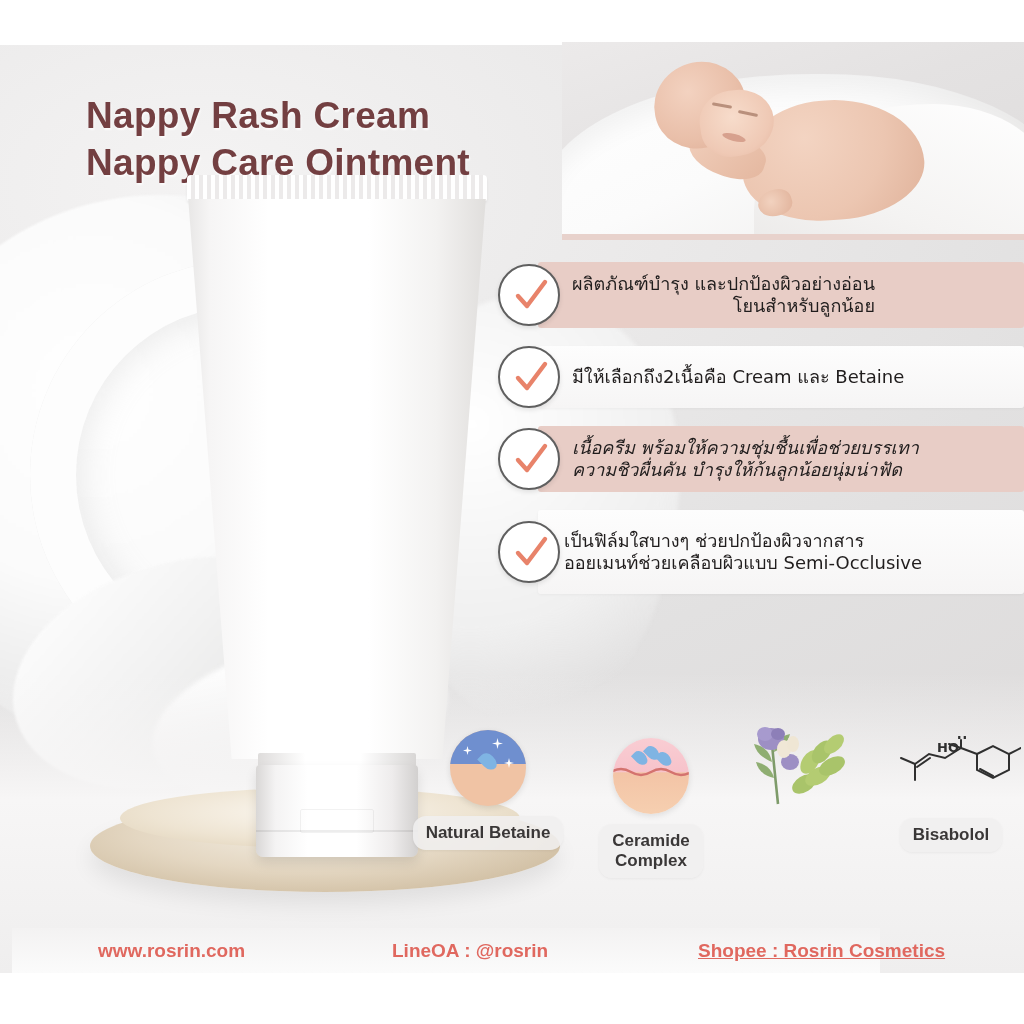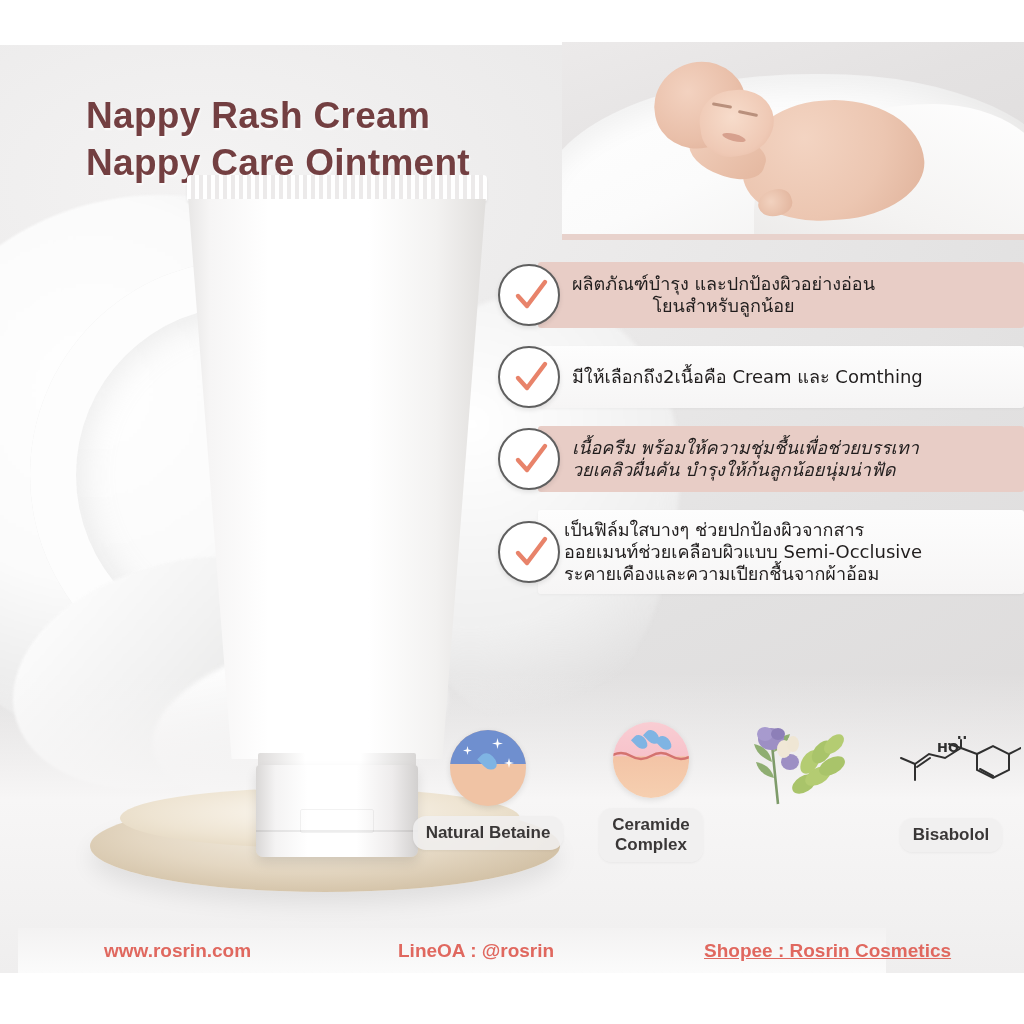--- a/index.html
+++ b/index.html
@@ -357,21 +357,21 @@
 
   
   .ic-botanical { width: 120px; height: 86px; }
 
   
   .ic-chem { width: 140px; height: 72px; }
 
   
   .footer {
     position: absolute;
-    left: 18px; top: 928px;
+    left: 12px; top: 928px;
     width: 868px; height: 45px;
     display: flex;
     align-items: center;
     background: linear-gradient(180deg, #f3f2f2 0%, #fbfbfb 100%);
     text-align: center;
   }
   .footer span {
     position: absolute;
     font-size: 19px;
     font-weight: bold;
@@ -428,79 +428,78 @@
 
     <div class="feature pink n1">
       <div class="feature-band"></div>
       <div class="check-circle">
         <svg width="38" height="38" viewBox="0 0 38 38">
           <path d="M6 19 L15 29 L33 5" fill="none" stroke="#e8836a" stroke-width="4.4" stroke-linecap="round" stroke-linejoin="round"></path>
         </svg>
       </div>
       <div class="feature-text">
         <div>ผลิตภัณฑ์บำรุง และปกป้องผิวอย่างอ่อน</div>
-        <div style="text-align:center">โยนสำหรับลูกน้อย</div>
+        <div style="text-align:right">โยนสำหรับลูกน้อย</div>
       </div>
     </div>
 
     <div class="feature plain n2">
       <div class="feature-band"></div>
       <div class="check-circle">
         <svg width="38" height="38" viewBox="0 0 38 38">
           <path d="M6 19 L15 29 L33 5" fill="none" stroke="#e8836a" stroke-width="4.4" stroke-linecap="round" stroke-linejoin="round"></path>
         </svg>
       </div>
       <div class="feature-text">
-        <div>มีให้เลือกถึง2เนื้อคือ Cream และ Comthing</div>
+        <div>มีให้เลือกถึง2เนื้อคือ Cream และ Betaine</div>
       </div>
     </div>
 
     <div class="feature pink n3">
       <div class="feature-band"></div>
       <div class="check-circle">
         <svg width="38" height="38" viewBox="0 0 38 38">
           <path d="M6 19 L15 29 L33 5" fill="none" stroke="#e8836a" stroke-width="4.4" stroke-linecap="round" stroke-linejoin="round"></path>
         </svg>
       </div>
       <div class="feature-text">
         <div>เนื้อครีม พร้อมให้ความชุ่มชื้นเพื่อช่วยบรรเทา</div>
-        <div>วยเคลิวผื่นคัน บำรุงให้ก้นลูกน้อยนุ่มน่าฟัด</div>
+        <div>ความชิวผื่นคัน บำรุงให้ก้นลูกน้อยนุ่มน่าฟัด</div>
       </div>
     </div>
 
     <div class="feature plain n4">
       <div class="feature-band"></div>
       <div class="check-circle">
         <svg width="38" height="38" viewBox="0 0 38 38">
           <path d="M6 19 L15 29 L33 5" fill="none" stroke="#e8836a" stroke-width="4.4" stroke-linecap="round" stroke-linejoin="round"></path>
         </svg>
       </div>
       <div class="feature-text" style="margin-left:4px">
         <div>เป็นฟิล์มใสบางๆ ช่วยปกป้องผิวจากสาร</div>
         <div>ออยเมนท์ช่วยเคลือบผิวแบบ Semi-Occlusive</div>
-        <div>ระคายเคืองและความเปียกชื้นจากผ้าอ้อม</div>
       </div>
     </div>
 
   </div>
 
   <div class="ingredients">
 
     <div class="ingredient" style="left:0; top:8px; width:176px;text-align:center;">
       <div class="ing-icon ic-betaine">
         <div class="sky"></div>
         <div class="drop"></div>
         <div class="spark s1"></div>
         <div class="spark s2"></div>
         <div class="spark s3"></div>
       </div>
       <div class="ing-label">Natural Betaine</div>
     </div>
 
-    <div class="ingredient" style="left:176px; top:0; width:150px;">
+    <div class="ingredient" style="left:176px; top:16px; width:150px;">
       <div class="ing-icon ic-ceramide">
         <svg class="wave" viewBox="0 0 80 12" preserveAspectRatio="none">
           <path d="M0 6 Q10 0 20 6 T40 6 T60 6 T80 6" fill="none" stroke="#d4736f" stroke-width="2.4"></path>
         </svg>
         <div class="cd cd1"></div>
         <div class="cd cd2"></div>
         <div class="cd cd3"></div>
       </div>
       <div class="ing-label">Ceramide
 Complex</div>

